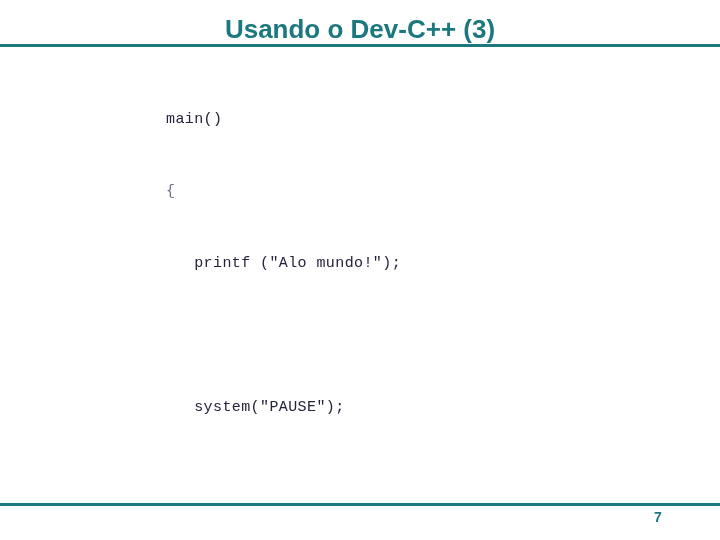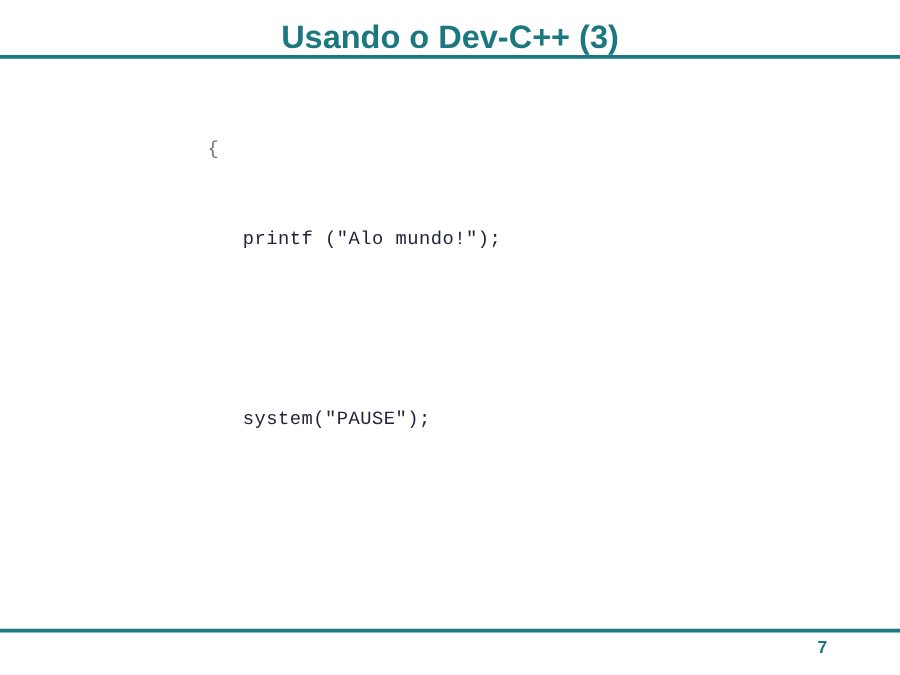--- a/index.html
+++ b/index.html
@@ -103,20 +103,21 @@
 
 <div class="slide">
 
   <div class="title-area">
     <div class="slide-title">Usando o Dev-C++ (3)</div>
   </div>
 
   <div class="rule rule-top"></div>
 
   <div class="code-block">
+    <div class="code-line">main()</div>
     <div class="code-line faint">{</div>
     <div class="code-line">   printf ("Alo mundo!");</div>
     <div class="code-line blank"></div>
     <div class="code-line">   system("PAUSE");</div>
     
   </div>
 
   <div class="rule rule-bottom"></div>
 
   <div class="page-number">7</div>

